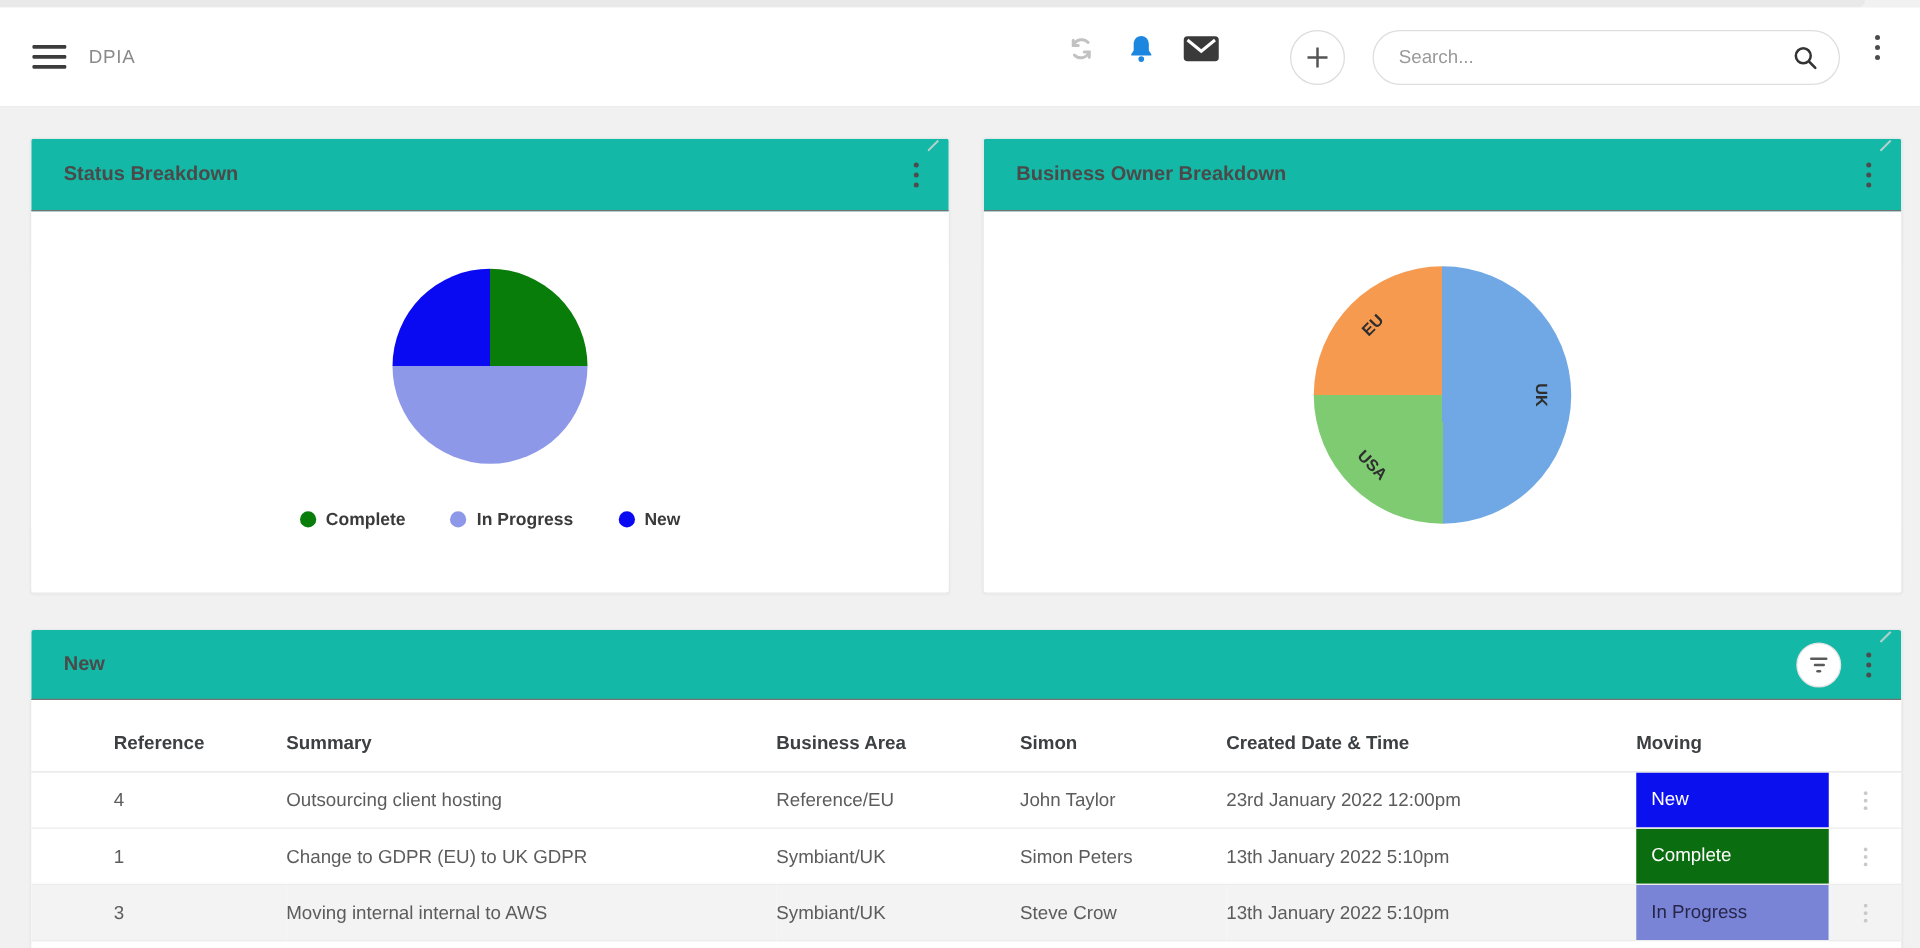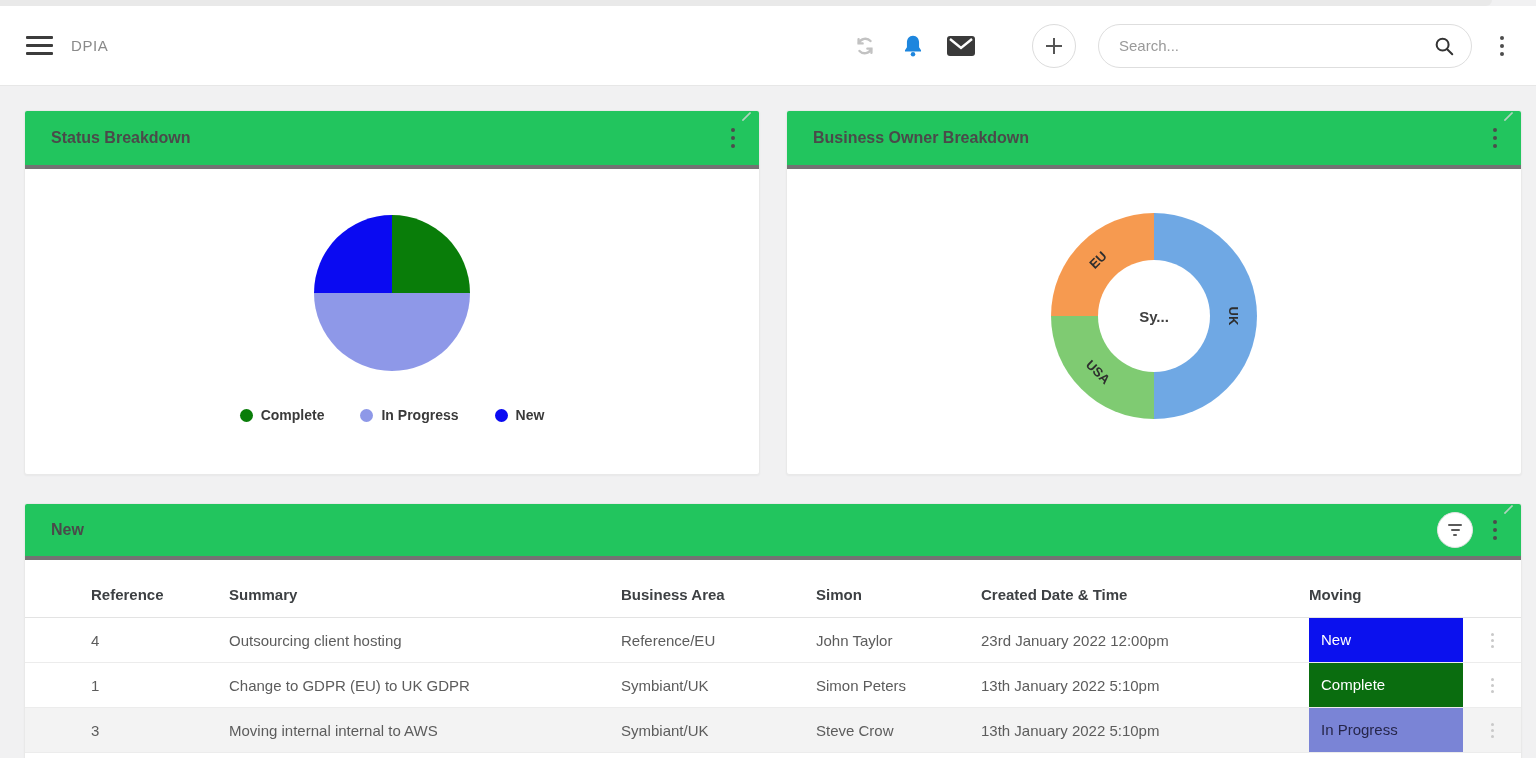--- a/index.html
+++ b/index.html
@@ -9,41 +9,41 @@
   
   .top-strip { position:absolute; top:0; left:0; width:1492px; height:6px;
     background:#e9e9e9; border-radius:0 0 8px 0; }
   .topbar { position:absolute; top:6px; left:0; width:1536px; height:80px;
     background:#ffffff; border-bottom:1px solid #e7e7e7;
     display:flex; align-items:center; padding:0 26px; }
   .hamburger { width:27px; height:19px; display:flex; flex-direction:column;
     justify-content:space-between; cursor:pointer; }
   .hamburger i { display:block; height:3px; background:#3c3c3c; border-radius:1px; }
   .app-title { margin-left:18px; font-size:15px; color:#8a8a8a; letter-spacing:.6px; }
-  .tb-right { margin-left:auto; display:flex; align-items:center; }
+  .tb-right { margin-left:auto; display:flex; }
   .tb-icon { width:30px; height:30px; display:flex; align-items:center;
     justify-content:center; margin-left:18px; cursor:pointer; }
   .plus-btn { width:44px; height:44px; border:1px solid #dcdcdc; border-radius:50%;
     background:#fff; margin-left:56px; position:relative; cursor:pointer; }
   .plus-btn::before, .plus-btn::after { content:""; position:absolute; background:#555; }
   .plus-btn::before { left:50%; top:13px; width:2px; height:16px; margin-left:-1px; }
   .plus-btn::after  { top:50%; left:13px; height:2px; width:16px; margin-top:-1px; }
   .search-pill { width:374px; height:44px; border:1px solid #dedede; border-radius:22px;
     background:#fff; margin-left:22px; display:flex; align-items:center; padding:0 16px 0 20px; }
   .search-pill input { flex:1; border:none; outline:none; font-size:15px; color:#555;
     font-family:"Liberation Sans", sans-serif; background:transparent; }
   .search-pill input::placeholder { color:#9a9a9a; }
   .kebab { display:flex; flex-direction:column; align-items:center; cursor:pointer; padding:2px 6px; }
   .kebab i { width:4px; height:4px; border-radius:50%; background:#4c4c4c; margin:2px 0; }
   .tb-kebab { margin-left:22px; }
 
   
   .card { position:absolute; background:#fff; border:1px solid #e9e9e9; border-radius:3px;
     box-shadow:0 1px 2px rgba(0,0,0,.04); overflow:hidden; }
-  .card-head { height:58px; background:#22c55e; border-bottom:4px solid #737373;
+  .card-head { height:58px; background:#14b8a6; border-bottom:1px solid #737373;
     display:flex; align-items:center; padding:0 18px 0 26px; position:relative; }
   .card-title { font-size:16px; font-weight:700; color:#4a4a4a; }
   .card-head .kebab { margin-left:auto; }
   .fold { position:absolute; top:3px; right:3px; width:12px; height:12px;
     border-top:2px solid #d6d6d6; transform:rotate(-45deg); border-radius:1px; opacity:.8; }
 
   .card-status   { left:24px;  top:110px; width:736px; height:365px; }
   .card-business { left:786px; top:110px; width:736px; height:365px; }
 
   .card-body { position:relative; background:#fff; }
@@ -184,23 +184,20 @@
     <div class="kebab">
         <i></i>
         <i></i>
         <i></i>
       </div>
   </div>
   <div class="fold"></div>
   <div class="card-body">
     <div class="donut-wrap">
       <div class="donut" style="background: conic-gradient(rgb(111, 168, 228) 0%, rgb(111, 168, 228) 50%, rgb(127, 203, 114) 50%, rgb(127, 203, 114) 75%, rgb(246, 154, 80) 75%, rgb(246, 154, 80) 100%);"></div>
-      <div class="donut-hole">
-        <span class="donut-center">Sy...</span>
-      </div>
       <span class="donut-label dl-uk">UK</span>
       <span class="donut-label dl-usa">USA</span>
       <span class="donut-label dl-eu">EU</span>
     </div>
   </div>
 </div>
 
 <div class="card card-table">
   <div class="card-head">
     <span class="card-title">New</span>

